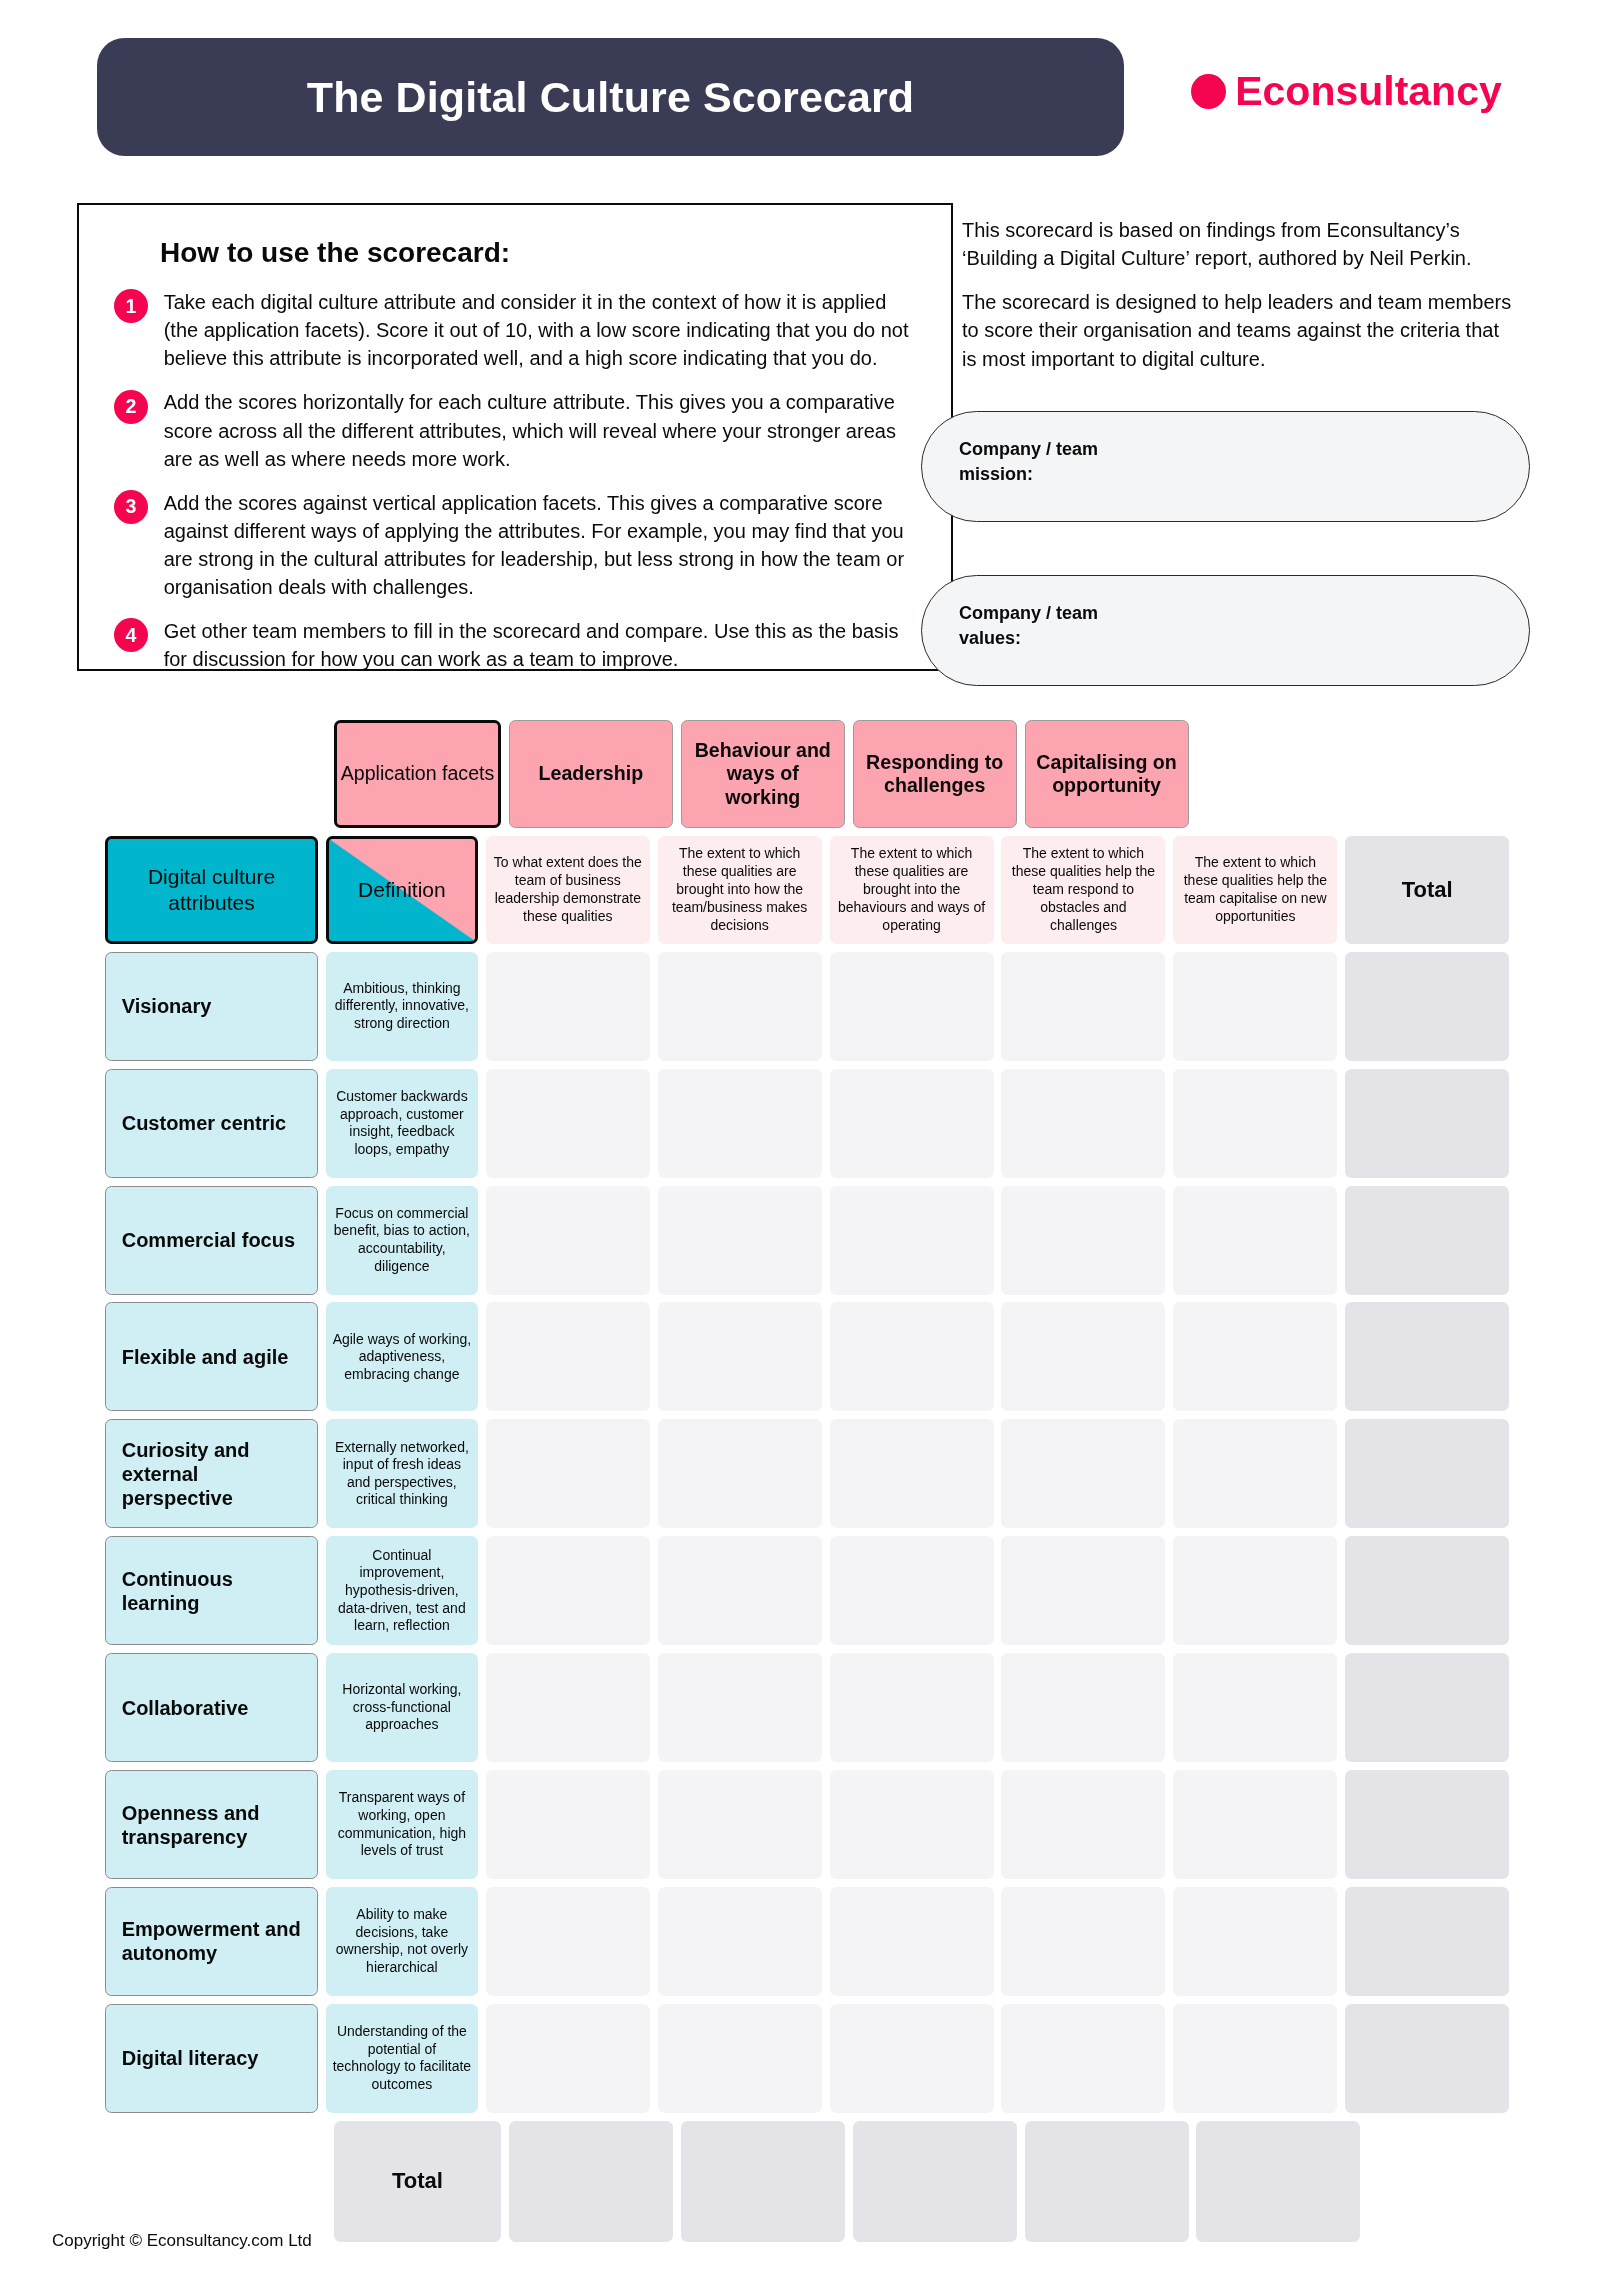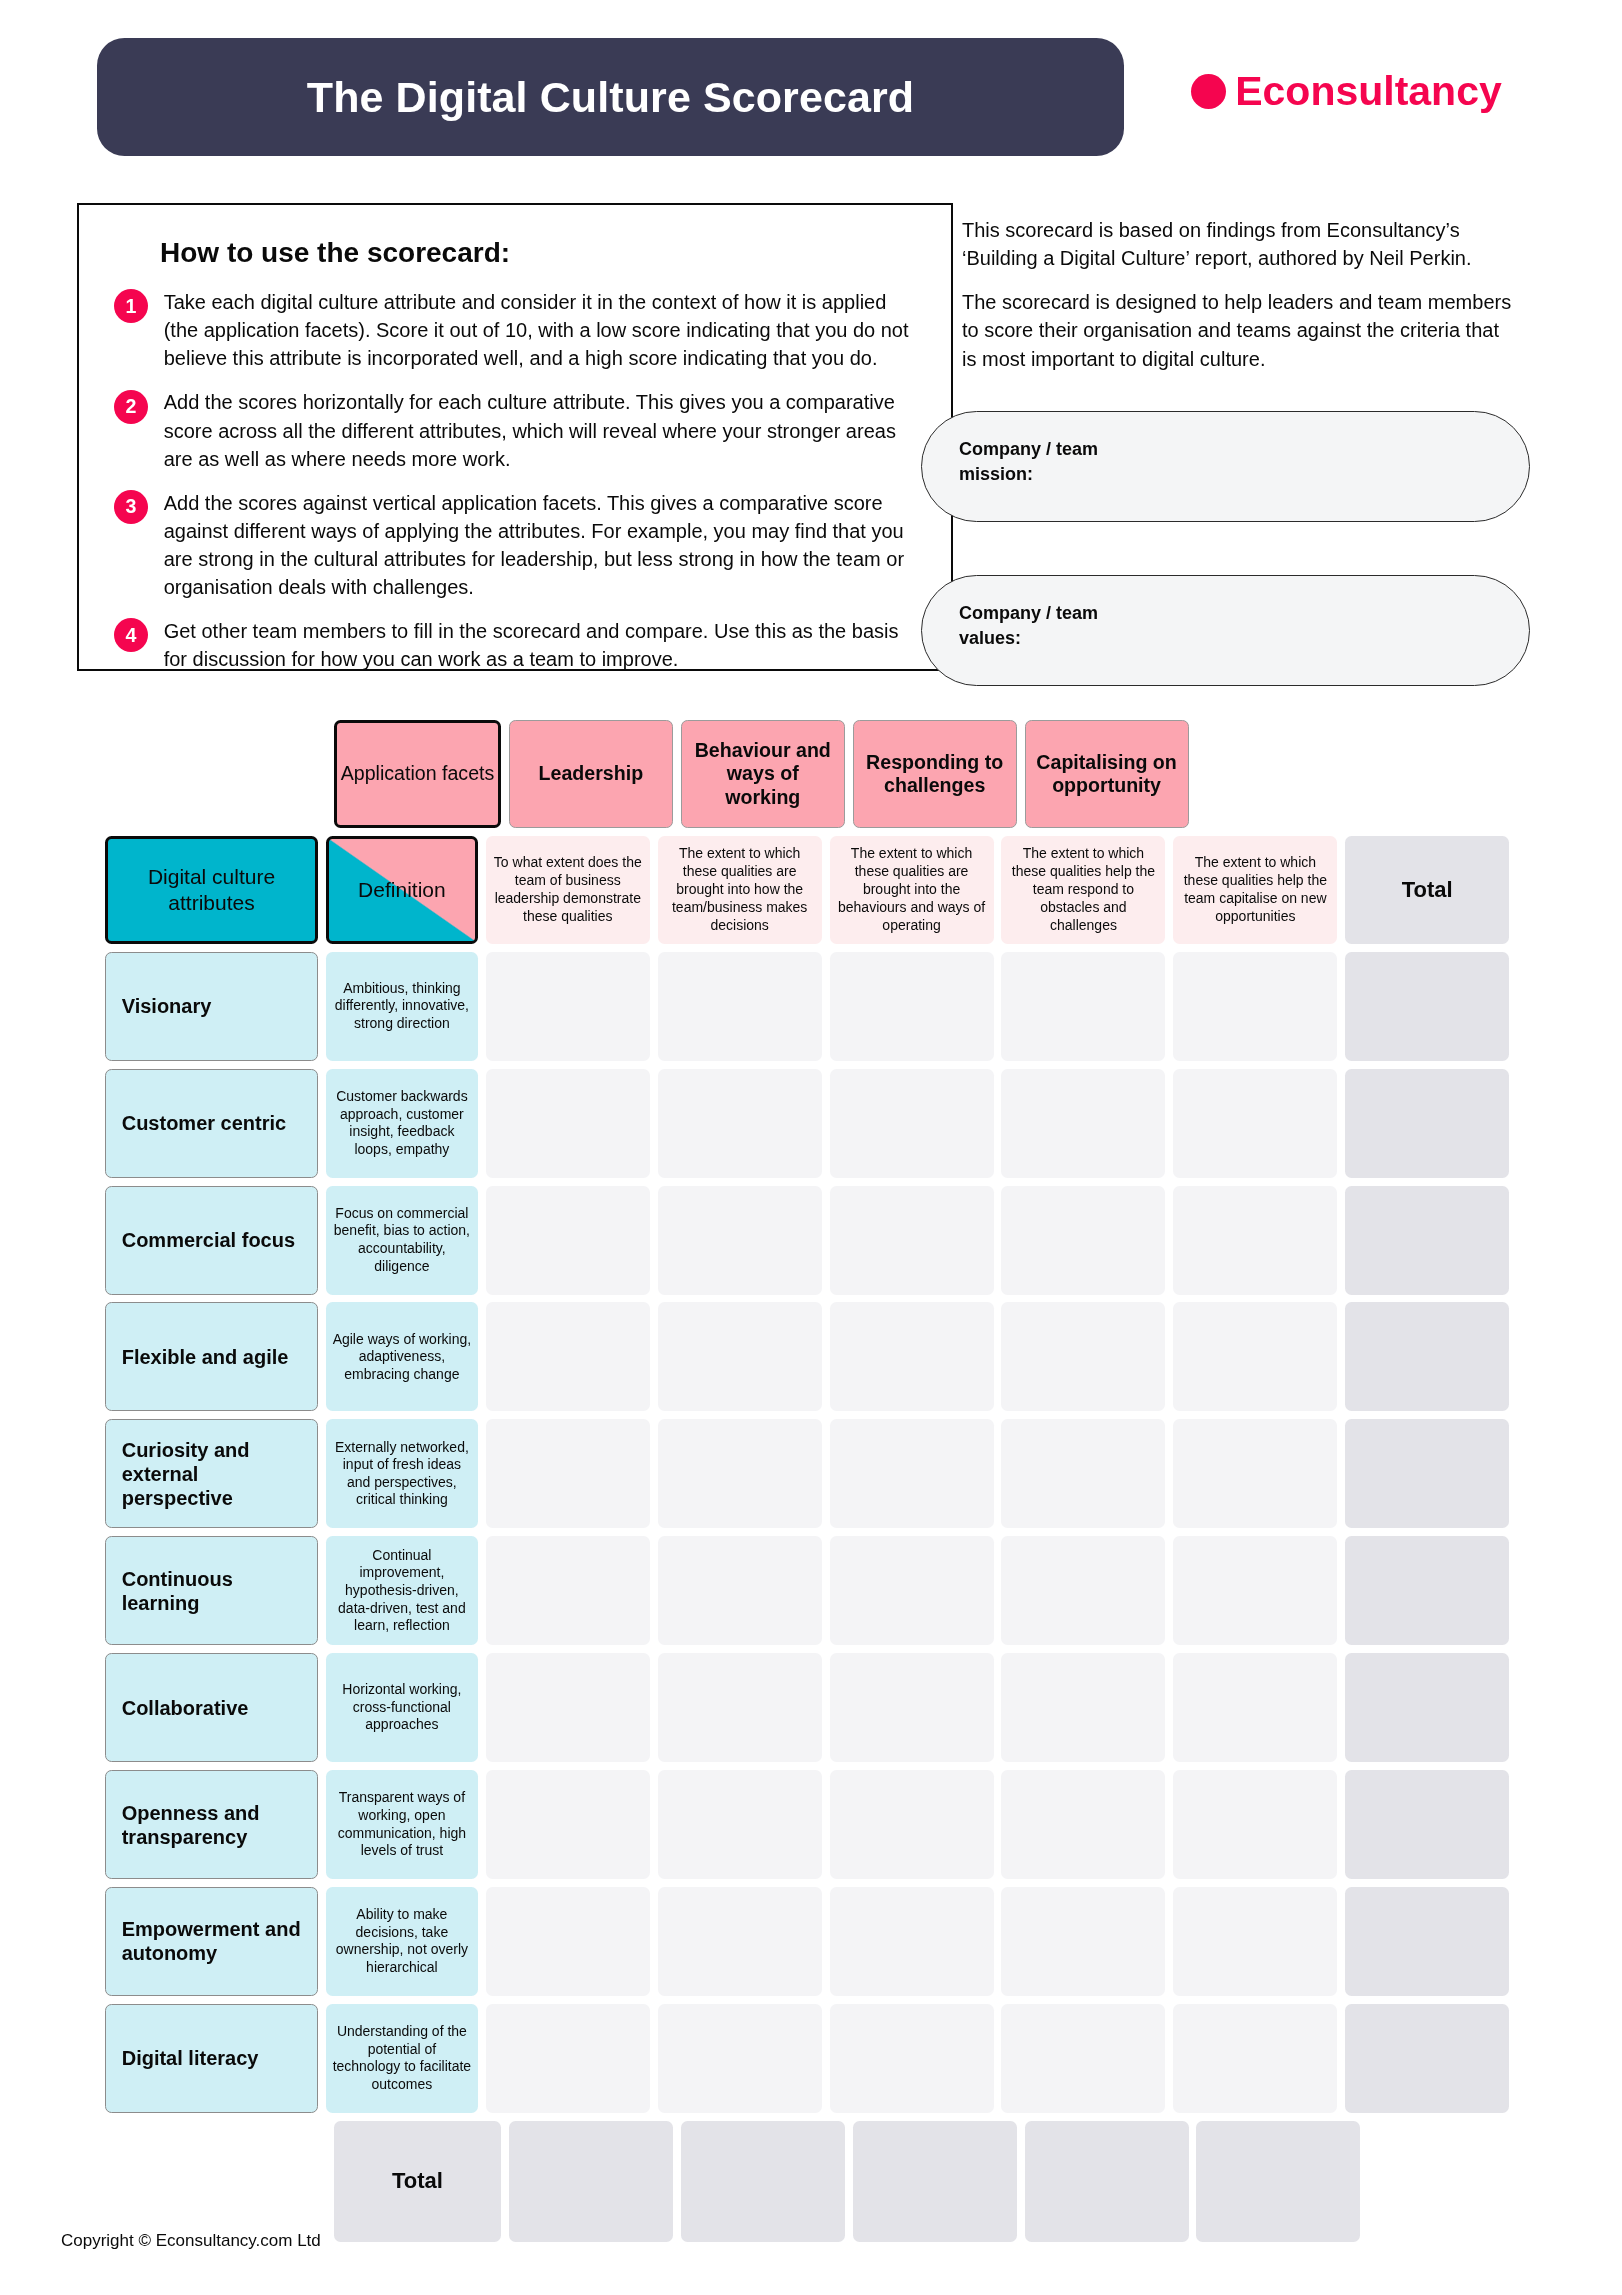--- a/index.html
+++ b/index.html
@@ -148,21 +148,21 @@
   
   .row-total{margin-left:334px;height:121px;}
   .total-label{
     background:var(--grey);width:167px;
     font-size:22px;font-weight:bold;
   }
   .total-blank{background:var(--grey);}
 
   
   .footer{
-    position:absolute;left:61px;top:2231px;
+    position:absolute;left:52px;top:2231px;
     font-size:17px;
   }
 </style>
 </head>
 <body>
 
 <div class="page">
 
   <div class="header">
     <div class="title-banner">

